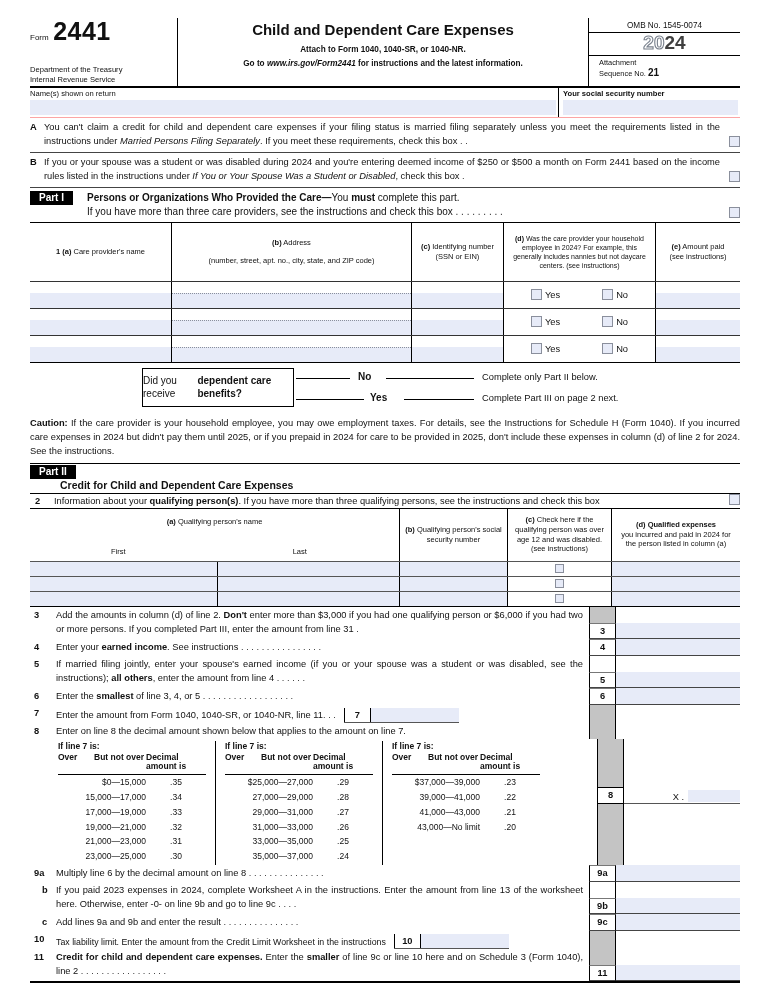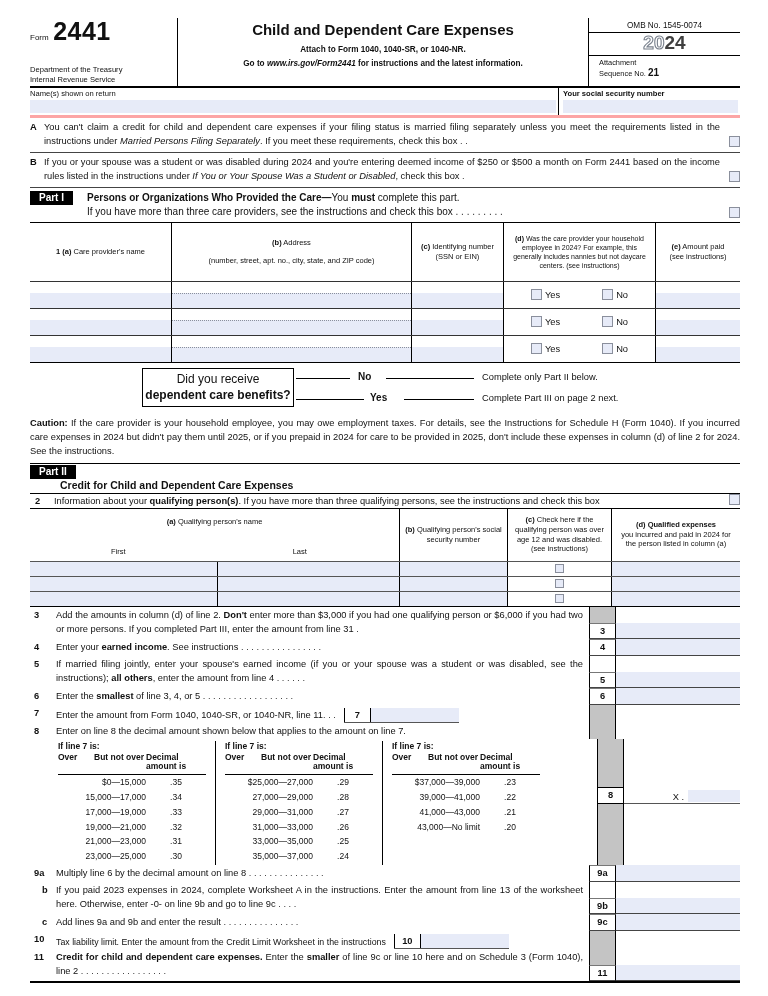--- a/index.html
+++ b/index.html
@@ -23,21 +23,21 @@
   .yearrow { text-align:center; border-bottom:1px solid #000; padding:0 0 1px; line-height:1.1; }
   .year-outline { font-size:19px; font-weight:bold; color:#b5bcc6; }
   @supports (-webkit-text-stroke: 1px #000) {
     .year-outline { color:#fff; -webkit-text-stroke:1.1px #7a828e; }
   }
   .year-bold { font-size:19px; font-weight:bold; color:#404040; }
   .attach-seq { font-size:7.4px; padding:2px 0 0 10px; line-height:1.25; }
   .seq-num { font-weight:bold; font-size:10px; }
 
   
-  .namerow { display:flex; height:30px; border-bottom:3px solid #fca5a5; }
+  .namerow { display:flex; height:30px; border-bottom:1px solid #fca5a5; }
   .namecell { flex:1; display:flex; flex-direction:column; padding:1px 2px 2px 0; }
   .ssncell { width:182px; border-left:1px solid #000; display:flex; flex-direction:column; padding:1px 2px 2px 4px; }
   .smalllabel { font-size:7.6px; }
   .smalllabel.b { font-weight:bold; }
   .fill-input { flex:1; background:#e7ebf8; margin-top:2px; }
 
   
   .abrow { position:relative; padding:3px 0 3px; border-bottom:1px solid #444; font-size:9.3px; line-height:1.5; }
   .abrow .txt { display:block; text-align:justify; padding-left:14px; padding-right:20px; }
   .ab-id { position:absolute; left:0; top:3px; font-weight:bold; }
@@ -62,21 +62,21 @@
   .p1row > div { border-right:1px solid #000; display:flex; flex-direction:column; }
   .p1row > div:last-child { border-right:none; }
   .ca { width:142px; } .cbb { width:240px;gap:8px; } .cc { width:92px; } .cd { width:152px; } .ce { width:84px; flex:1; }
   .band { margin-top:auto; height:15px; background:#e7ebf8; }
   .band.dotted { border-top:1px dotted #8a8f9c; }
   .yn { flex-direction:row !important; align-items:center; justify-content:space-around; padding:0 6px; }
   .ynitem { display:flex; align-items:center; gap:3px; font-size:9.3px; }
 
   
   .benefits { position:relative; height:50px; }
-  .bbox { position:absolute; left:112px; top:5px; width:152px; height:39px; border:1.5px solid #000; display:flex; flex-direction:column; align-items:center; justify-content:center; font-size:12px; line-height:1.35; }
+  .bbox { position:absolute; left:112px; top:5px; width:152px; height:39px; border:1.5px solid #000; display:flex; flex-direction:row; align-items:center; justify-content:center; font-size:10px; line-height:1.35; }
   .hline { position:absolute; border-top:1.5px solid #000; height:0; }
   .flowlabel { position:absolute; font-size:10px; font-weight:bold; }
   .flowtext { position:absolute; font-size:9.3px; }
 
   
   .caution { font-size:9.3px; line-height:1.5; text-align:justify; padding:4px 0 4px; }
 
   .p2bar { border-top:1.5px solid #000; border-bottom:1px solid #000; padding:1px 0 2px; display:flex;flex-direction:column; }
   .p2title { font-weight:bold; font-size:10.5px; margin-left:30px; }
 

